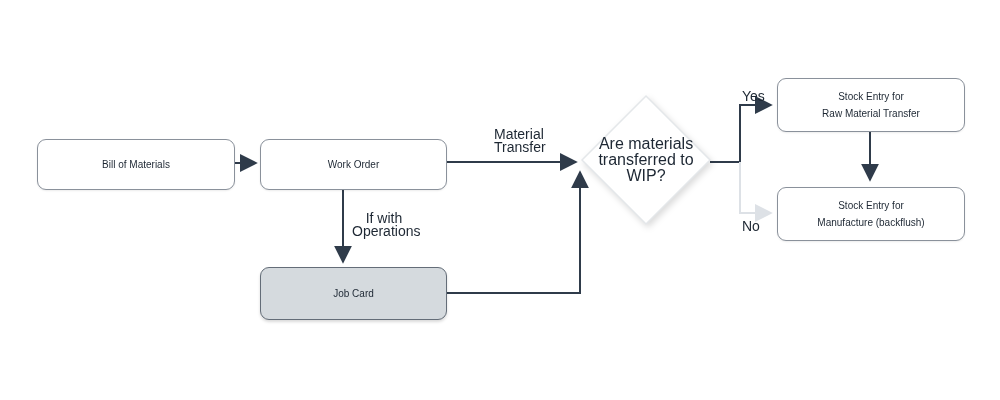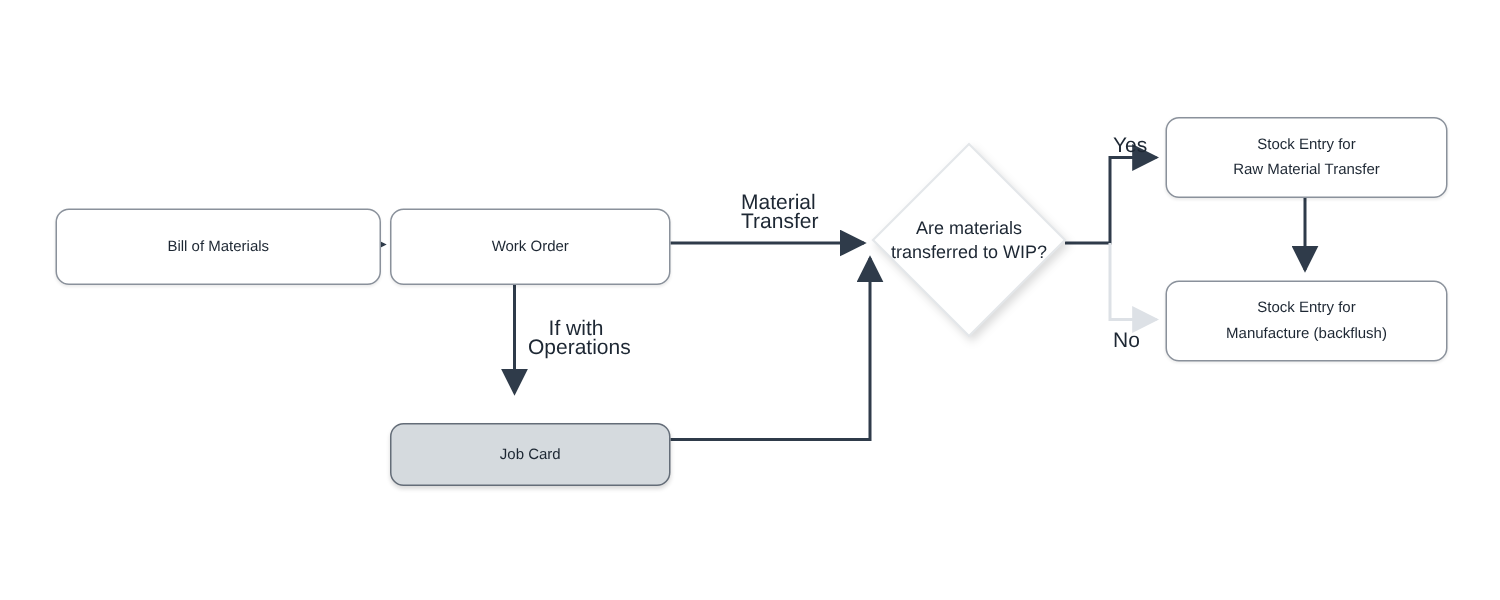--- a/index.html
+++ b/index.html
@@ -67,21 +67,21 @@
     background:var(--job-card-fill);
     border-color:var(--job-card-border);
     box-shadow:0 2px 3px rgba(0,0,0,0.15);
   }
   .diamond-label{
     position:absolute;
     display:flex;
     align-items:center;
     justify-content:center;
     text-align:center;
-    font-size:12px;
+    font-size:16px;
     line-height:16px;
     white-space:pre-line;
     color:var(--text);
   }
   .edge-label{
     position:absolute;
     font-size:14px;
     line-height:13px;
     white-space:pre-line;
     color:var(--text);
@@ -107,25 +107,25 @@
     <path class="edge" d="M447,162 H576" marker-end="url(#arrow-dark)"></path>
     <path class="edge" d="M343,190 V262" marker-end="url(#arrow-dark)"></path>
     <path class="edge" d="M447,293 L580,293 L580,172" marker-end="url(#arrow-dark)"></path>
     <path class="edge" d="M710,162 H740 V105 H771" marker-end="url(#arrow-dark)"></path>
     <path class="edge light" d="M740,162 V213 H771" marker-end="url(#arrow-light)"></path>
     <path class="edge" d="M870,132 V180" marker-end="url(#arrow-dark)"></path>
 
     <polygon class="diamond-shape" points="582,160 646,96 710,160 646,224"></polygon>
   </svg>
 
-  <div class="node" style="left:37px;top:139px;width:217px;height:51px;">Bill of Materials</div>
+  <div class="node" style="left:37px;top:139px;width:198px;height:51px;">Bill of Materials</div>
 
   <div class="node" style="left:260px;top:139px;width:187px;height:51px;">Work Order</div>
 
-  <div class="node job-card" style="left:260px;top:282px;width:187px;height:42px;">Job Card</div>
+  <div class="node job-card" style="left:260px;top:267px;width:187px;height:53px;">Job Card</div>
 
   <div class="diamond-label" style="left:578px;top:132px;width:136px;height:56px;">Are materials
 transferred to WIP?</div>
 
   <div class="node" style="left:777px;top:78px;width:188px;height:54px;">Stock Entry for
 Raw Material Transfer</div>
 
   <div class="node" style="left:777px;top:187px;width:188px;height:54px;">Stock Entry for
 Manufacture (backflush)</div>
 

